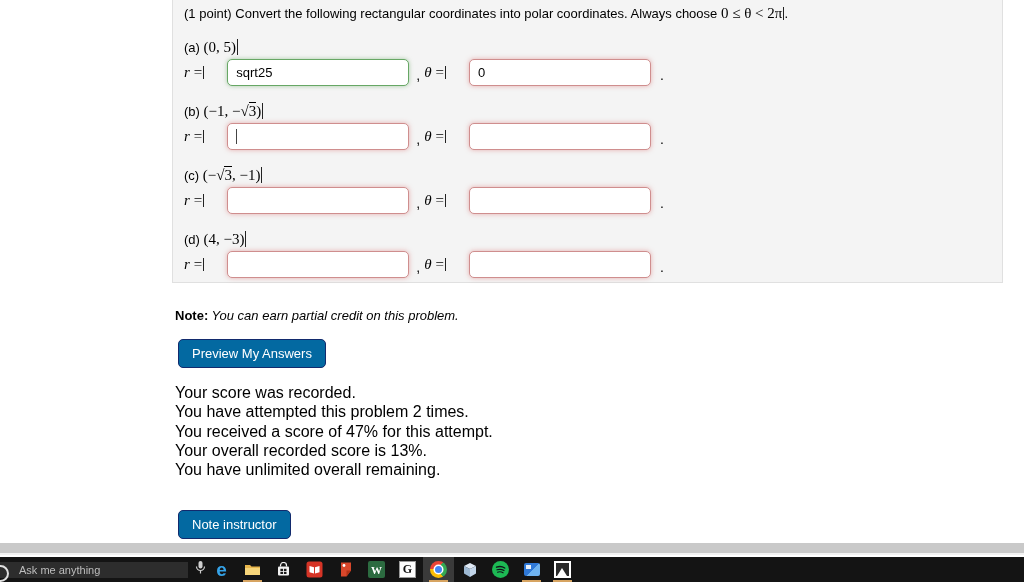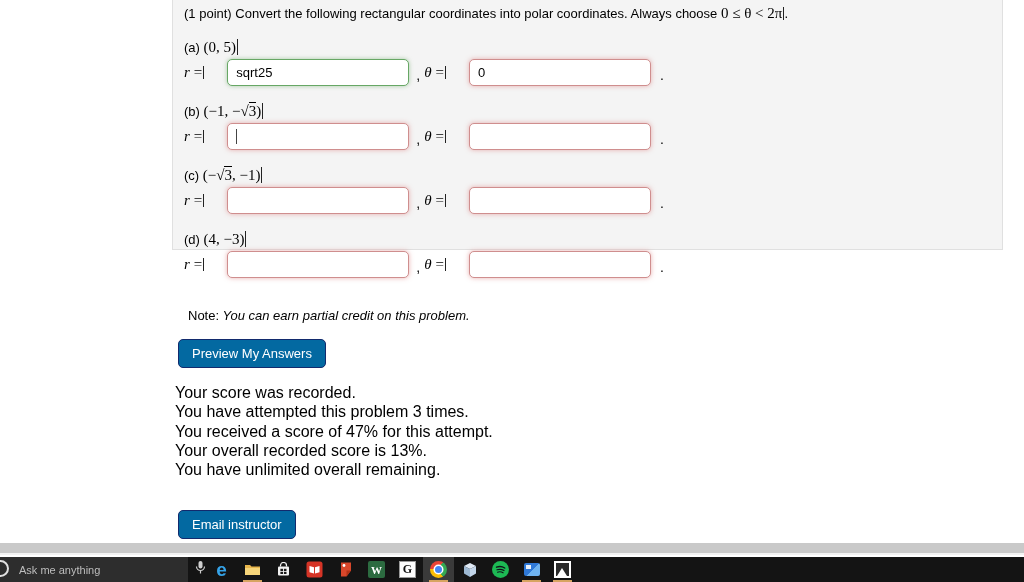--- a/index.html
+++ b/index.html
@@ -4,21 +4,21 @@
 <style>
   * { box-sizing: border-box; }
   html,body { margin:0; padding:0; }
   body {
     width:1024px; height:582px; position:relative; overflow:hidden;
     background:#ffffff; font-family:"Liberation Sans", sans-serif; color:#000;
   }
 
   
   .panel {
-    position:absolute; left:172px; top:0; width:831px; height:250px;
+    position:absolute; left:172px; top:0; width:831px; height:283px;
     background:#f4f4f4; border:1px solid #e0e0e0; border-top:none;
     padding:5px 0 0 11px; font-size:13px;
   }
   .math { font-family:"Liberation Serif", serif; font-size:15px; }
   .mvar { font-family:"Liberation Serif", serif; font-style:italic; font-size:15px; }
   .vbar { display:inline-block; width:1px; height:16px; background:#222;
           vertical-align:-3px; margin-left:1px; }
   .vbar.small { height:13px; vertical-align:-2px; }
   .rad { border-top:1px solid #000; }
   .rad:empty { border-top:none; }
@@ -35,38 +35,38 @@
     padding:0 0 0 8px; outline:none;
   }
   .ans-input.correct  { border:1.5px solid #67a765; box-shadow:0 0 4px rgba(103,167,101,.55); }
   .ans-input.incorrect{ border:1.5px solid #cf8e8e; box-shadow:0 0 5px rgba(224,144,144,.7); }
   .caret { position:absolute; left:9px; top:6px; width:1px; height:15px; background:#444; }
   .comma { margin:6px 4px 0 7px; font-size:14px; }
   .dot   { margin:6px 0 0 9px;  font-size:14px; }
 
   
   .note { position:absolute; left:175px; top:308px; font-size:13px; }
-  .note b { font-weight:normal;margin-left:13px; }
+  .note b { font-weight:bold; }
   .note i { font-style:italic; }
 
   .btn-row { position:absolute; left:178px; top:339px; display:flex; gap:10px; }
   .wb-btn {
     background:#0369a1; color:#fff; border:1px solid #122a6d; border-radius:5px;
     font-family:"Liberation Sans", sans-serif; font-size:13px; padding:6px 13px;
     cursor:pointer;
   }
   .results { position:absolute; left:175px; top:383px; font-size:16px; line-height:19.3px; }
   .email-row { position:absolute; left:178px; top:510px; }
 
   
   .win-strip { position:absolute; left:0; top:543px; width:1024px; height:12px;
                background:#c9c9c9; border-bottom:2px solid #f2f2f2; }
   .taskbar { position:absolute; left:0; top:557px; width:1024px; height:25px;
              background:#141414; display:flex; align-items:center; }
-  .search-box { width:188px; height:25px; background:#2d2d2d; position:relative;
+  .search-box { width:188px; height:16px; background:#2d2d2d; position:relative;
                 display:flex; align-items:center; flex:none; }
   .cortana-ring { position:absolute; left:-8px; top:3px; width:17px; height:17px;
                   border:2px solid #e0e0e0; border-radius:50%; }
   .search-text { margin-left:19px; color:#bdbdbd; font-size:11px; }
   .mic { margin-left:7px; flex:none; }
   .tile { width:31px; height:25px; position:relative; display:flex;
           align-items:center; justify-content:center; flex:none; }
   .tile.active { background:#3a3a3a; }
   .tile.running::after { content:""; position:absolute; bottom:0; left:6px;
                          width:19px; height:2px; background:#d7a461; }
@@ -186,28 +186,28 @@
 <div class="note">
   <b>Note:</b><i> You can earn partial credit on this problem.</i>
 </div>
 
 <div class="btn-row">
   <button class="wb-btn">Preview My Answers</button>
 </div>
 
 <div class="results">
   <div>Your score was recorded.</div>
-  <div>You have attempted this problem 3 times.</div>
+  <div>You have attempted this problem 2 times.</div>
   <div>You received a score of 47% for this attempt.</div>
   <div>Your overall recorded score is 13%.</div>
   <div>You have unlimited overall remaining.</div>
 </div>
 
 <div class="email-row">
-  <button class="wb-btn">Email instructor</button>
+  <button class="wb-btn">Note instructor</button>
 </div>
 
 <div class="win-strip"></div>
 
 <div class="taskbar">
   <div class="search-box">
     <span class="cortana-ring"></span>
     <span class="search-text">Ask me anything</span>
   </div>
 

